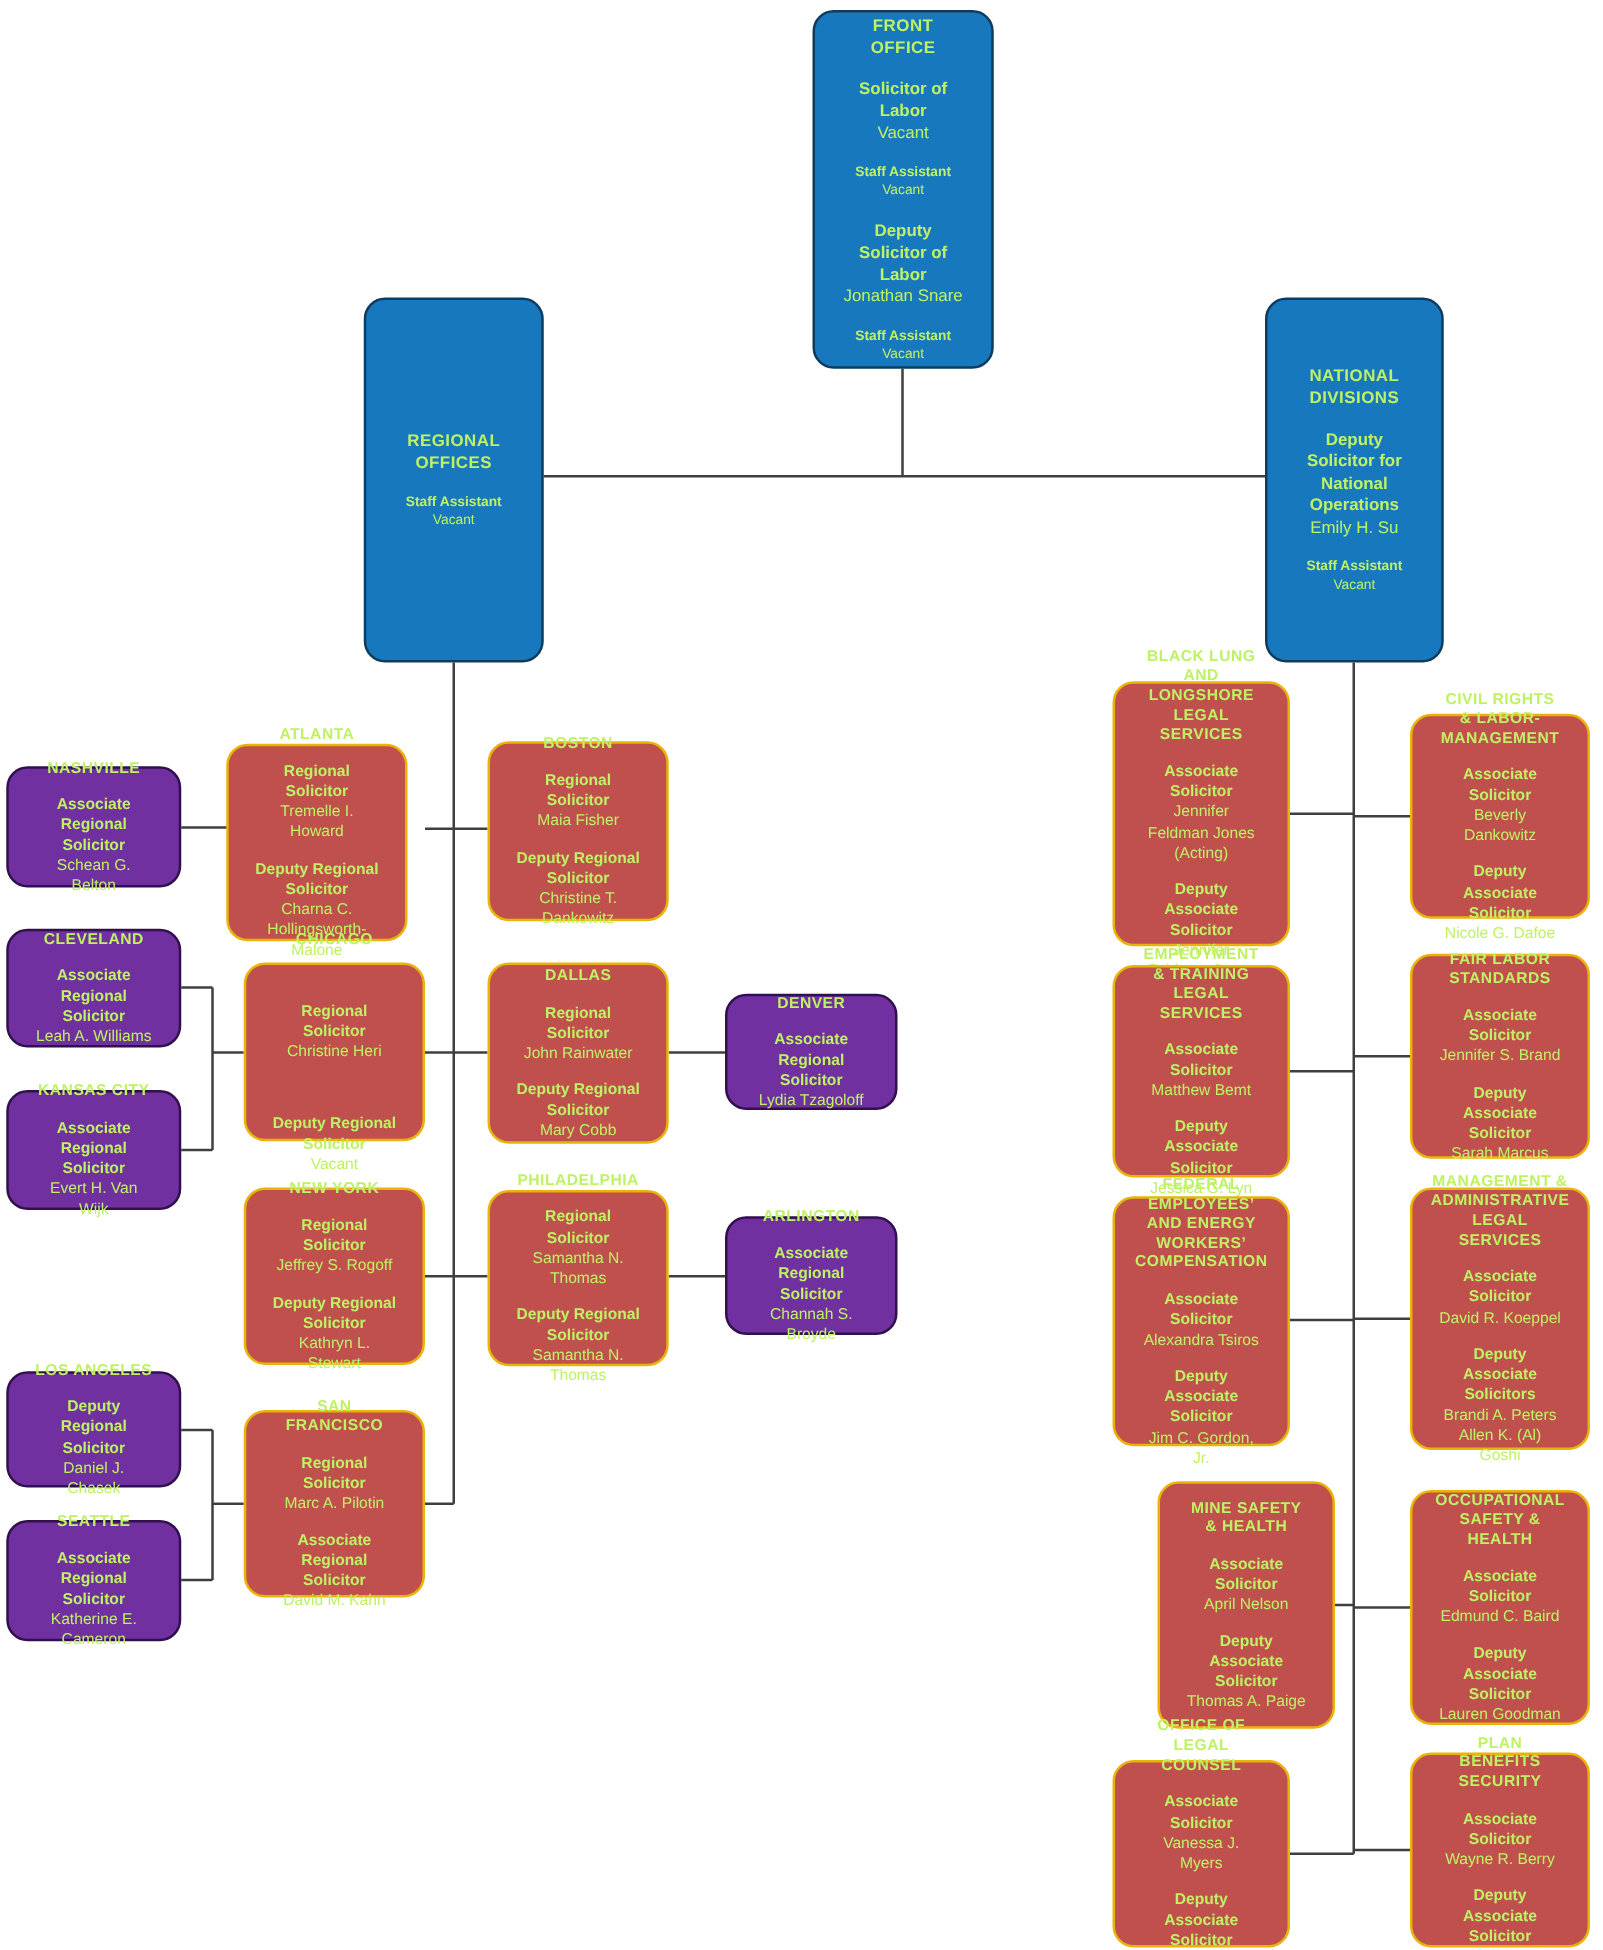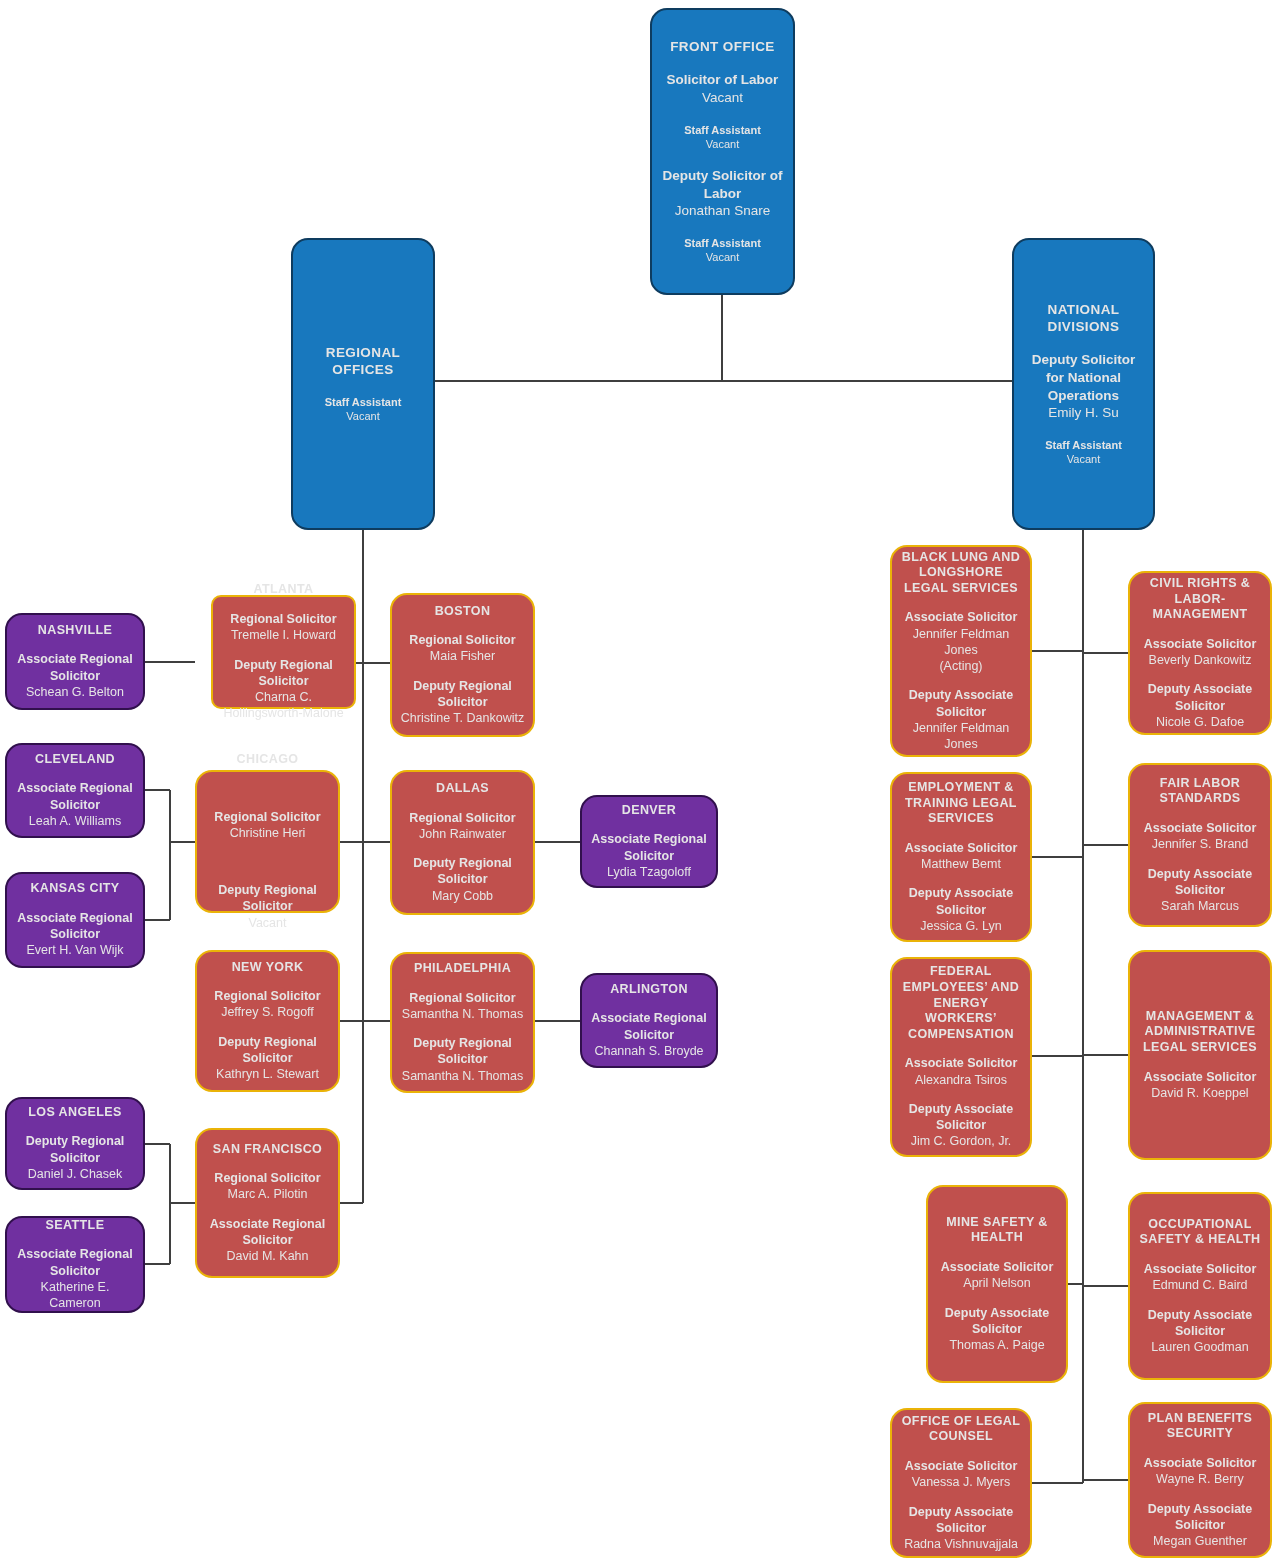--- a/index.html
+++ b/index.html
@@ -3,23 +3,23 @@
 <meta charset="utf-8">
 <style>
   html,body { margin:0; padding:0; background:#ffffff; }
   .canvas {
     position:relative; width:1282px; height:1560px; background:#ffffff;
     font-family:"Liberation Sans", sans-serif; overflow:hidden;
   }
   svg.wires { position:absolute; left:0; top:0; z-index:0; }
   .box {
     position:absolute; z-index:1; box-sizing:border-box;
-    border-radius:17px; color:#e5e5e5; text-align:center;
+    border-radius:17px; color:#bef264; text-align:center;
     display:flex; flex-direction:column; align-items:center; justify-content:center;
-    padding:8px 7px; gap:13px;
+    padding:8px 21px; gap:13px;
   }
   .box.blue   { background:#1878be; border:2px solid #0e3c5f; gap:16px; }
   .box.red    { background:#c0504d; border:2px solid #eab308; }
   .box.purple { background:#7030a0; border:2px solid #31104d; }
   .box-title  { font-weight:bold; font-size:12.5px; letter-spacing:.4px; line-height:1.25; }
   .box.blue .box-title { font-size:13.5px; }
   .entry { line-height:1.3; font-size:12.5px; }
   .box.blue .entry { font-size:13.5px; }
   .box.blue .entry.small { font-size:11px; }
   .role { font-weight:bold; }
@@ -125,21 +125,21 @@
         <div class="name">Daniel J. Chasek</div>
       </div>
     </div>
     <div class="box purple" style="left: 5px; top: 1216px; width: 140px; height: 97px;">
       <div class="box-title">SEATTLE</div>
       <div class="entry">
         <div class="role">Associate Regional Solicitor</div>
         <div class="name">Katherine E. Cameron</div>
       </div>
     </div>
-    <div class="box red" style="left: 211px; top: 595px; width: 145px; height: 114px; border-radius: 10px;">
+    <div class="box red" style="left: 181px; top: 595px; width: 145px; height: 158px;">
       <div class="box-title">ATLANTA</div>
       <div class="entry">
         <div class="role">Regional Solicitor</div>
         <div class="name">Tremelle I. Howard</div>
       </div>
       <div class="entry">
         <div class="role">Deputy Regional Solicitor</div>
         <div class="name">Charna C. Hollingsworth-Malone</div>
       </div>
     </div>
@@ -299,20 +299,25 @@
       <div class="entry">
         <div class="role">Deputy Associate Solicitor</div>
         <div class="name">Sarah Marcus</div>
       </div>
     </div>
     <div class="box red" style="left: 1128px; top: 950px; width: 144px; height: 210px;">
       <div class="box-title">MANAGEMENT &amp; ADMINISTRATIVE LEGAL SERVICES</div>
       <div class="entry">
         <div class="role">Associate Solicitor</div>
         <div class="name">David R. Koeppel</div>
+      </div>
+      <div class="entry">
+        <div class="role">Deputy Associate Solicitors</div>
+        <div class="name">Brandi A. Peters</div>
+        <div class="name">Allen K. (Al) Goshi</div>
       </div>
     </div>
     <div class="box red" style="left: 1128px; top: 1192px; width: 144px; height: 188px;">
       <div class="box-title">OCCUPATIONAL SAFETY &amp; HEALTH</div>
       <div class="entry">
         <div class="role">Associate Solicitor</div>
         <div class="name">Edmund C. Baird</div>
       </div>
       <div class="entry">
         <div class="role">Deputy Associate Solicitor</div>

